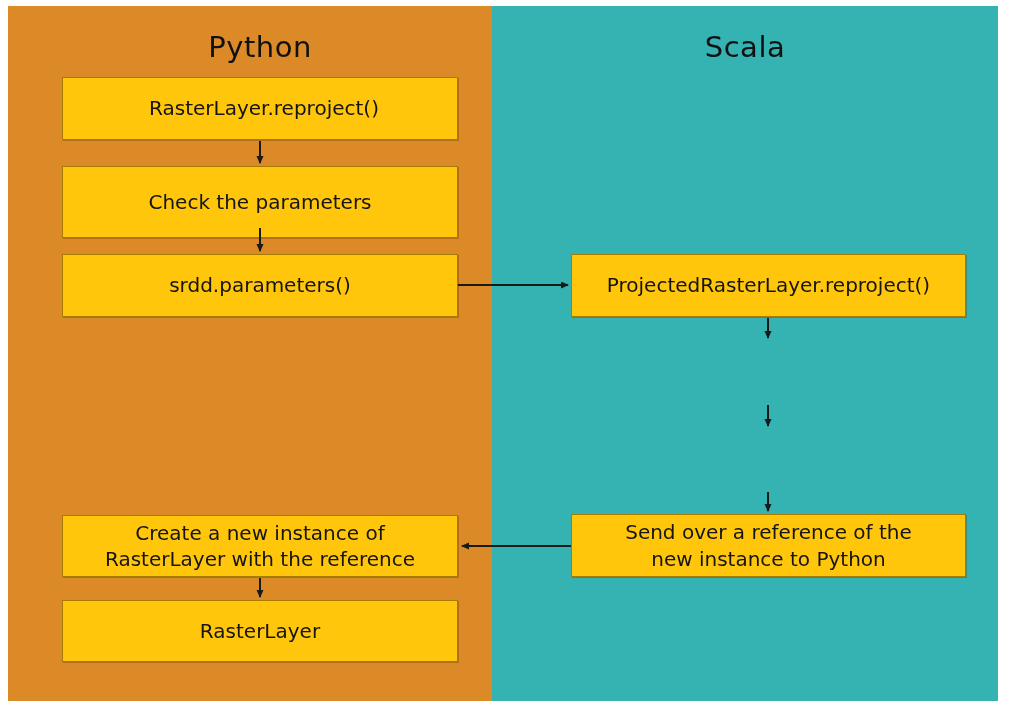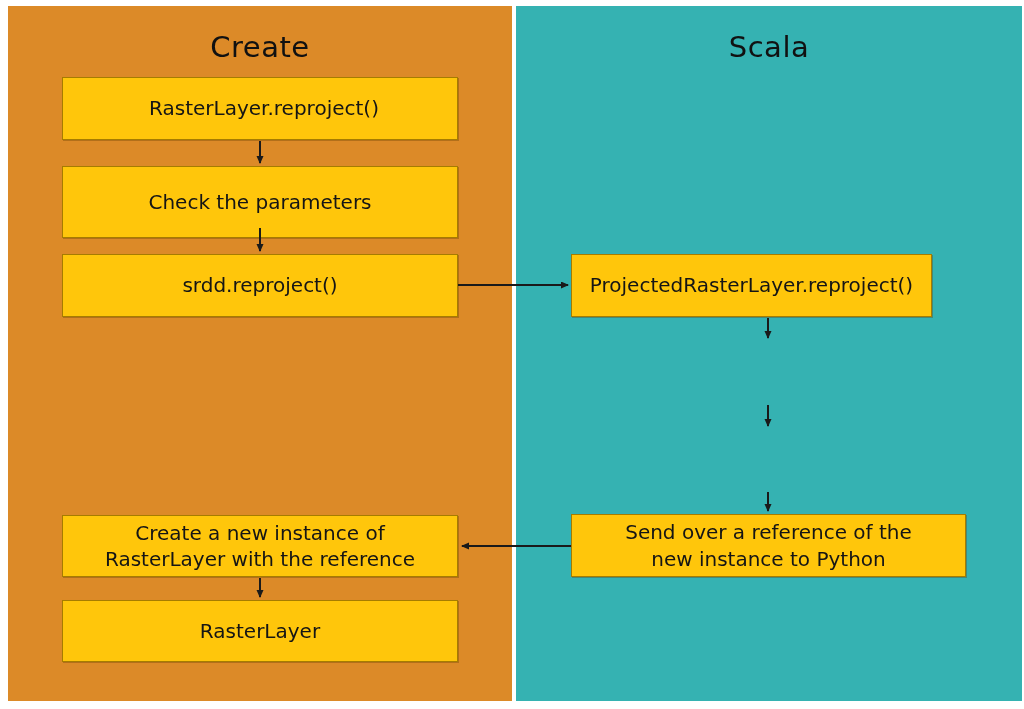--- a/index.html
+++ b/index.html
@@ -21,21 +21,21 @@
     position: absolute;
     top: 6px;
     height: 695px;
   }
   .panel-python {
     left: 8px;
     width: 504px;
     background: #dc8a28;
   }
   .panel-scala {
-    left: 516px;
+    left: 492px;
     width: 506px;
     background: #35b2b2;
   }
   .panel-title {
     position: absolute;
     top: 24px;
     left: 0;
     width: 100%;
     text-align: center;
     font-size: 29px;
@@ -58,49 +58,49 @@
     padding: 2px 8px;
     box-shadow: 1px 1px 0 rgba(100, 60, 0, 0.35);
   }
   
   .n-p1 { left: 62px;  top: 77px;  width: 396px; height: 63px; padding-left: 16px; }
   .n-p2 { left: 62px;  top: 166px; width: 396px; height: 72px; }
   .n-p3 { left: 62px;  top: 254px; width: 396px; height: 63px; }
   .n-p4 { left: 62px;  top: 515px; width: 396px; height: 62px; }
   .n-p5 { left: 62px;  top: 600px; width: 396px; height: 62px; }
   
-  .n-s1 { left: 571px; top: 254px; width: 361px; height: 63px; }
+  .n-s1 { left: 571px; top: 254px; width: 395px; height: 63px; }
   .n-s2 { left: 571px; top: 341px; width: 395px; height: 63px; }
   .n-s3 { left: 571px; top: 429px; width: 395px; height: 62px; }
   .n-s4 { left: 571px; top: 514px; width: 395px; height: 63px; text-align: center; }
   .arrows {
     position: absolute;
     left: 0;
     top: 0;
     width: 1024px;
     height: 709px;
     pointer-events: none;
   }
 </style>
 </head>
 <body>
 
 <div class="stage">
 
   <div class="panel panel-python">
-    <div class="panel-title">Create</div>
+    <div class="panel-title">Python</div>
   </div>
 
   <div class="panel panel-scala">
     <div class="panel-title">Scala</div>
   </div>
 
   <div class="node n-p1">RasterLayer.reproject()</div>
   <div class="node n-p2">Check the parameters</div>
-  <div class="node n-p3">srdd.reproject()</div>
+  <div class="node n-p3">srdd.parameters()</div>
   <div class="node n-p5">RasterLayer</div>
   <div class="node n-p4">Create a new instance of
 RasterLayer with the reference</div>
 
   <div class="node n-s1">ProjectedRasterLayer.reproject()</div>
   <div class="node n-s4">Send over a reference of the
 new instance to Python</div>
 
   <svg class="arrows" viewBox="0 0 1024 709" xmlns="http://www.w3.org/2000/svg">
     <defs>

